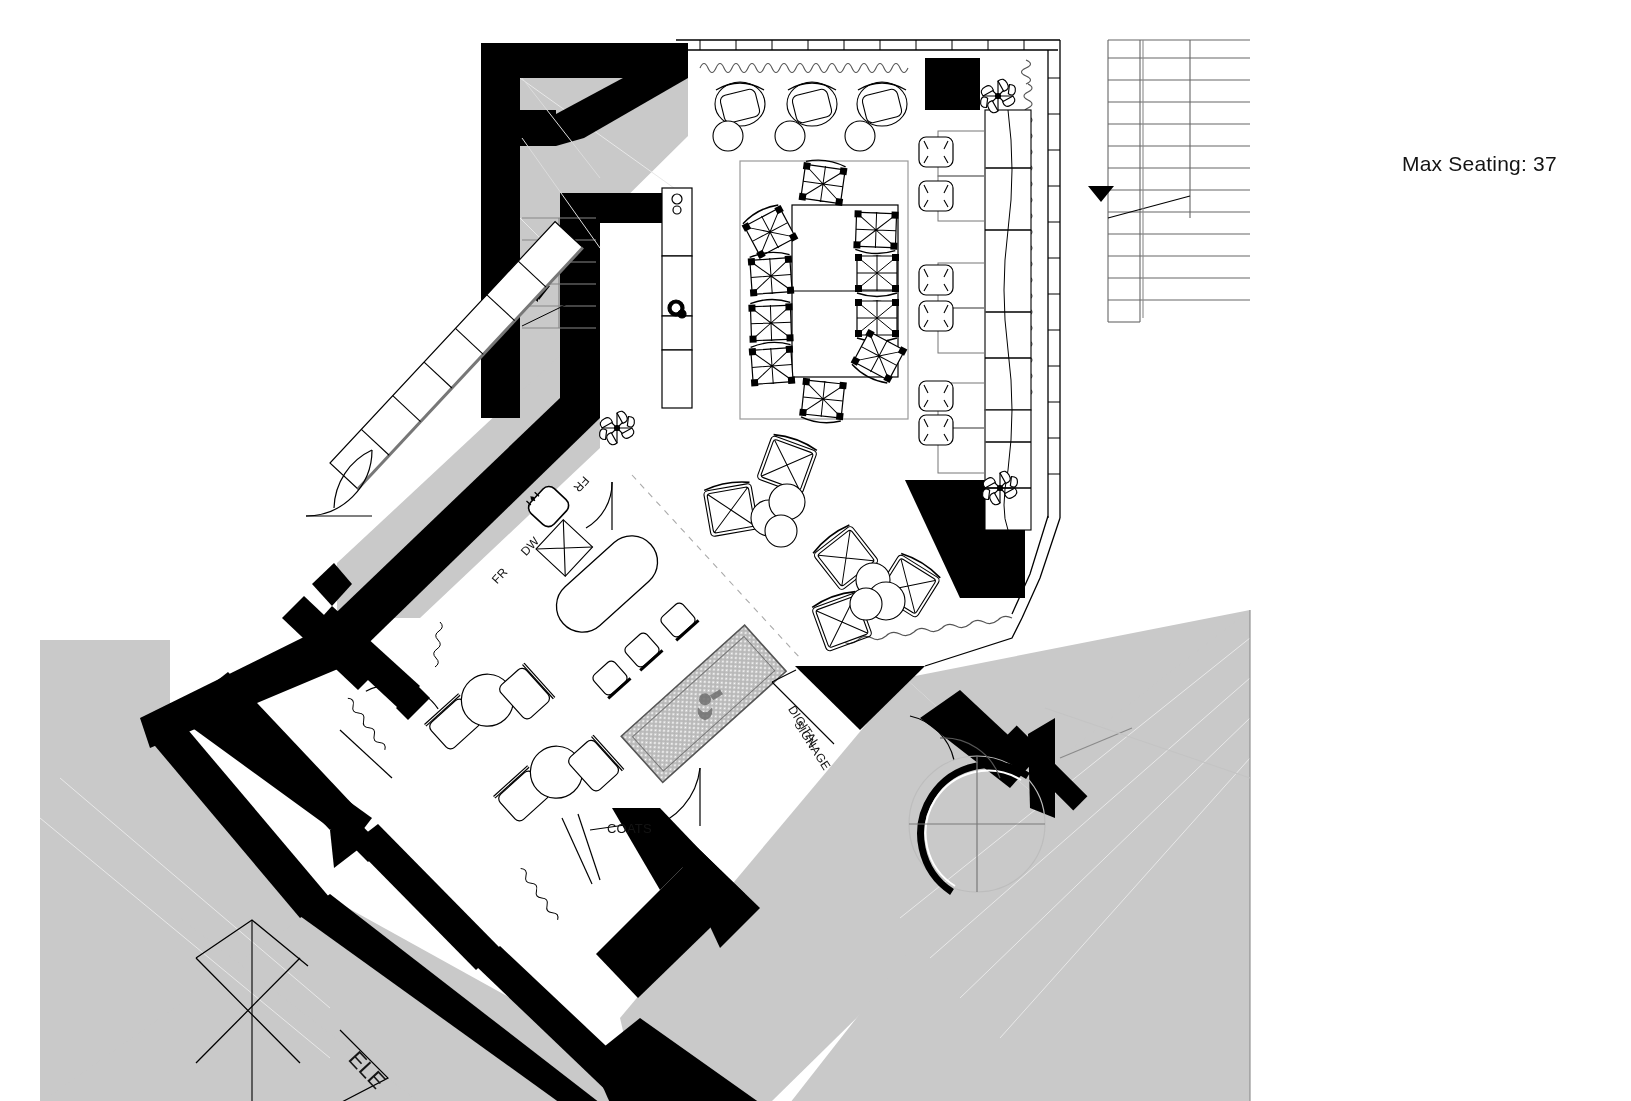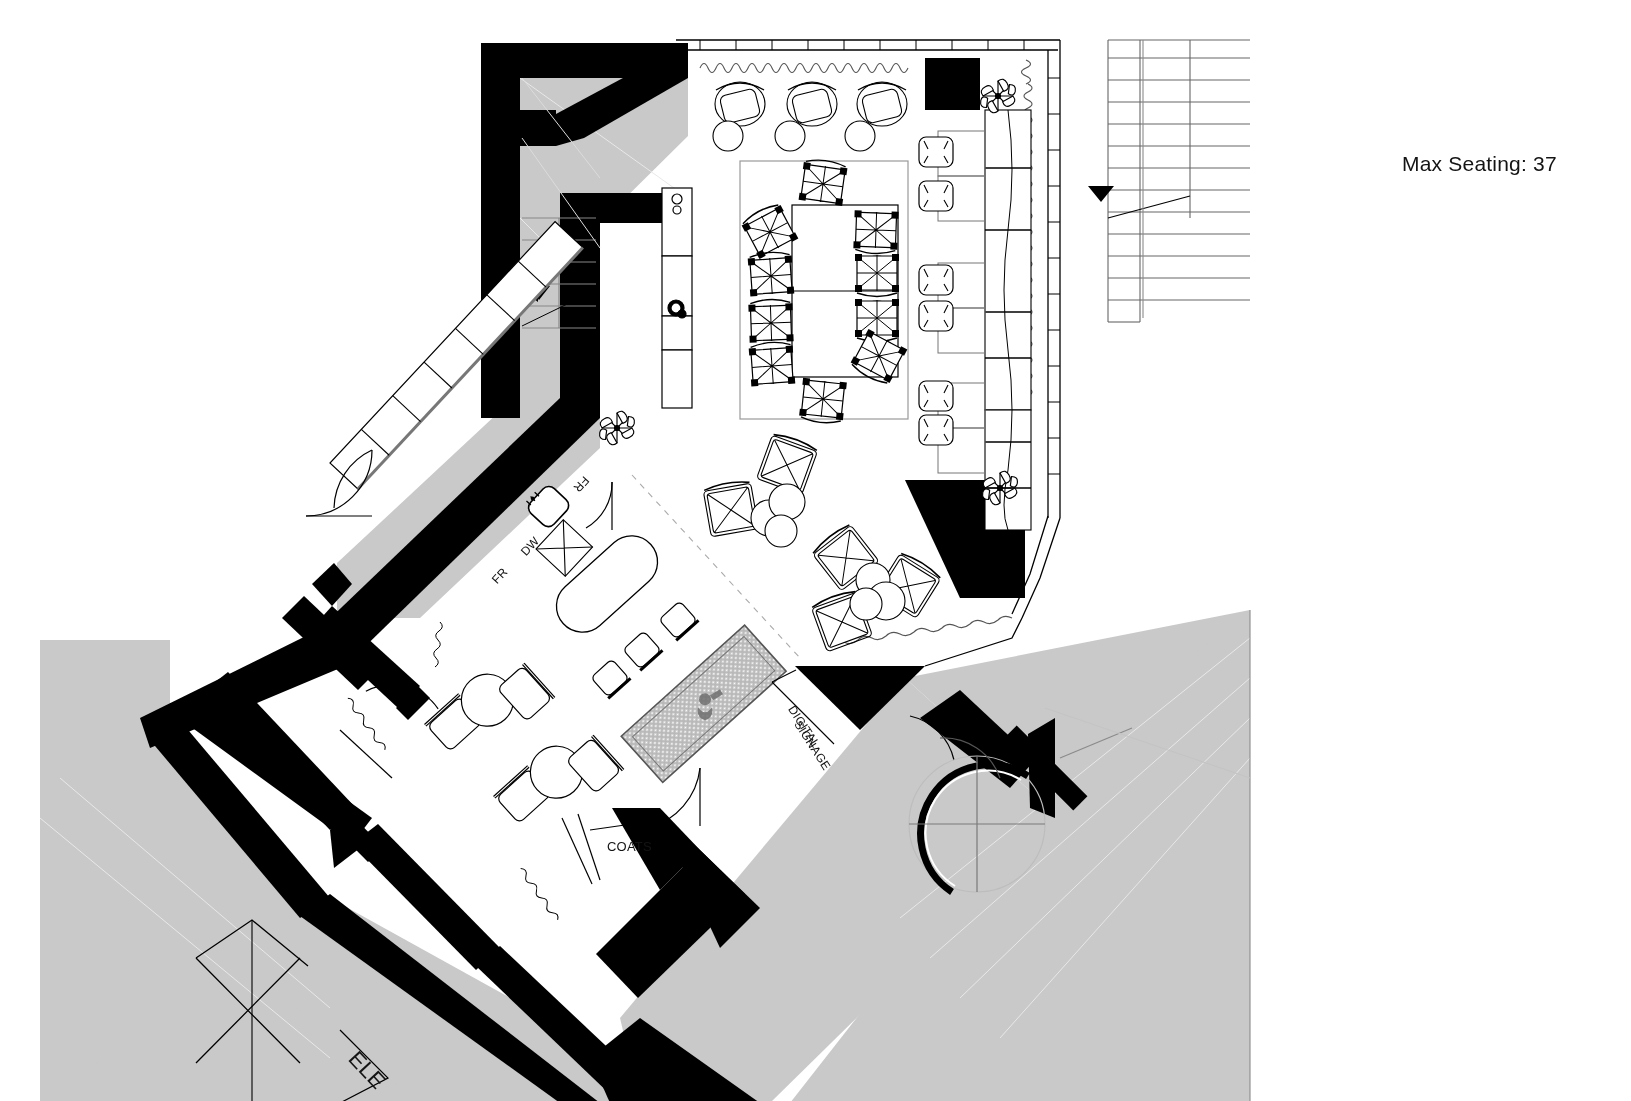--- a/index.html
+++ b/index.html
@@ -442,21 +442,21 @@
 
     <g stroke="#000" stroke-width="1.1" fill="none">
       <path d="M772 664 L834 726"></path>
       <path d="M772 664 L796 652"></path>
     </g>
   </svg>
 
   <div id="annot">
     <div class="annot-text" style="left:1402px;top:134px;font-size:21px;">Max Seating: 37</div>
 
-    <div class="annot-text" style="left:607px;top:821px;font-size:13px;">COATS</div>
+    <div class="annot-text" style="left:607px;top:803px;font-size:13px;">COATS</div>
 
     <div class="annot-text" style="left:797px;top:685px;font-size:12px;transform:rotate(57deg);transform-origin:left top;">DIGITAL</div>
 
     <div class="annot-text" style="left:803px;top:700px;font-size:12px;transform:rotate(57deg);transform-origin:left top;">SIGNAGE</div>
 
     <div class="annot-text" style="left:362px;top:1028px;font-size:22px;transform:rotate(47deg);transform-origin:left top;">ELE</div>
 
     <div class="annot-text" style="left:489px;top:559px;font-size:12px;transform:rotate(-47deg);transform-origin:left top;">FR</div>
 
     <div class="annot-text" style="left:518px;top:531px;font-size:12px;transform:rotate(-47deg);transform-origin:left top;">DW</div>

